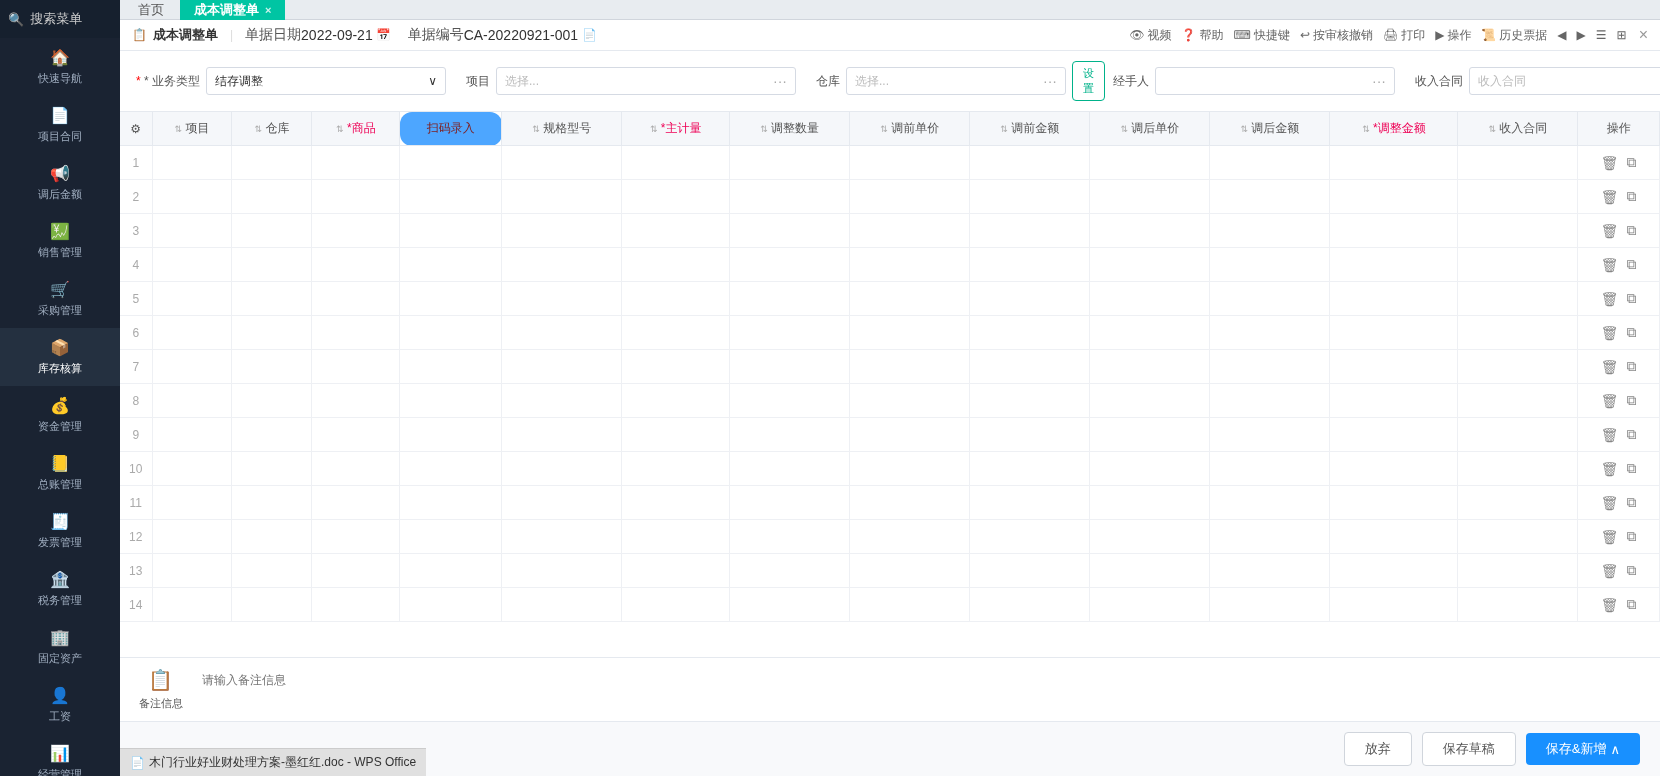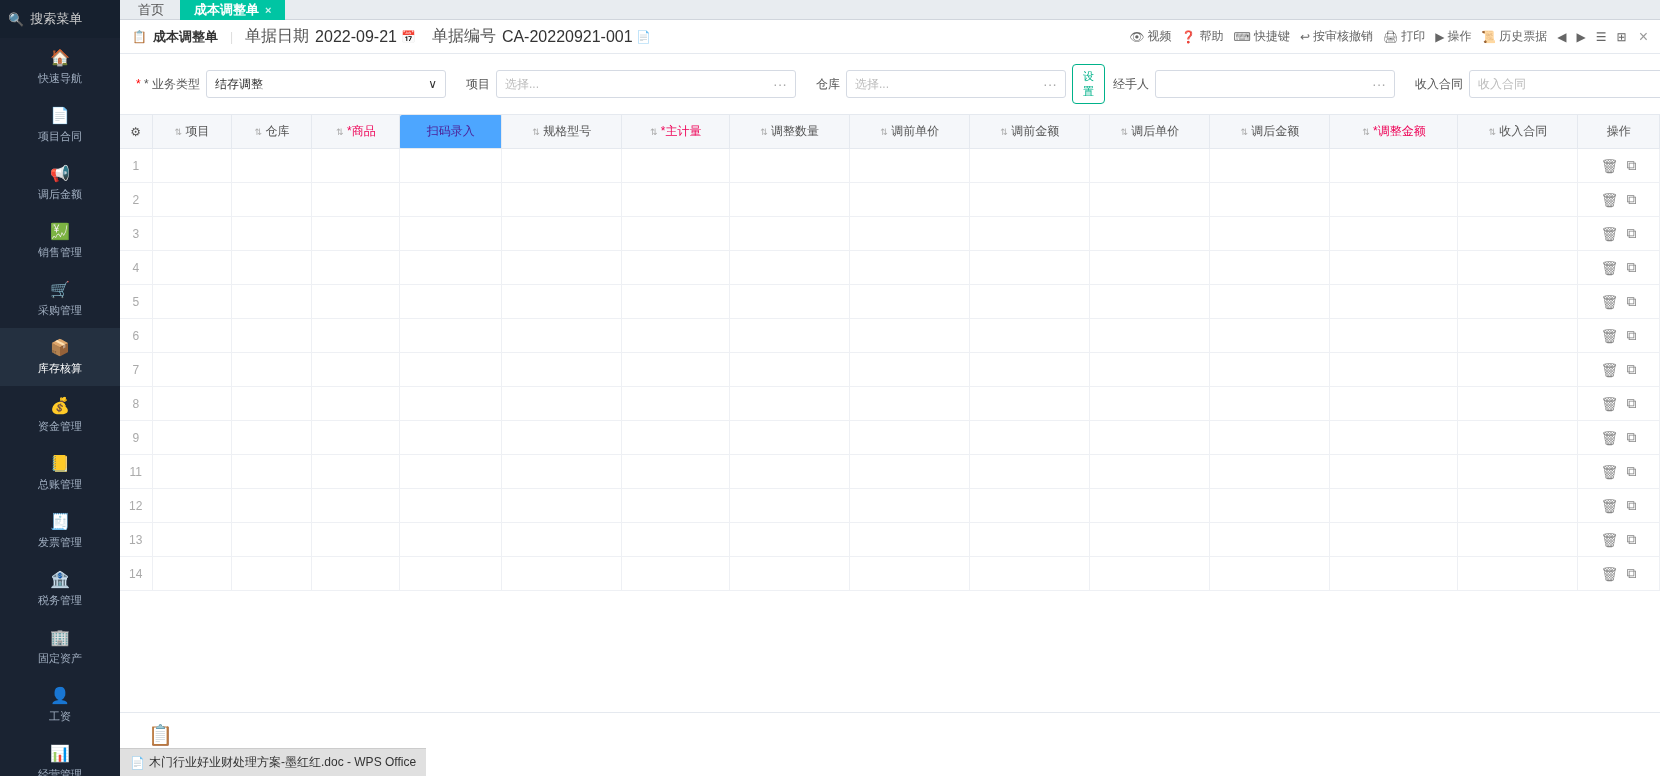--- a/index.html
+++ b/index.html
@@ -92,22 +92,21 @@
       font-size: 13px;
       font-weight: bold;
       color: #333;
       display: flex;
       align-items: center;
       gap: 4px;
     }
     .form-header-field {
       display: flex;
       align-items: center;
-      gap: 6px;
-      font-size: 16px;
+      font-size: 14px;
       color: #555;
     }
     .form-header-field .label { color: #555; }
     .form-header-field .value { color: #333; font-weight: 500; }
     .header-actions {
       margin-left: auto;
       display: flex;
       align-items: center;
       gap: 10px;
       font-size: 12px;
@@ -473,21 +472,21 @@
     </div>
 
     <div class="table-wrapper">
       <table>
         <thead>
           <tr>
             <th style="width:32px;">⚙</th>
             <th><span class="sort-icon">⇅</span> 项目</th>
             <th><span class="sort-icon">⇅</span> 仓库</th>
             <th style="color:#e05;"><span class="sort-icon">⇅</span> *商品</th>
-            <th style="background:#4da6ff; color:#4c1d95; border-radius:2px;">扫码录入</th>
+            <th style="background:#4da6ff; color:#7f1d1d; border-radius:12px;">扫码录入</th>
             <th><span class="sort-icon">⇅</span> 规格型号</th>
             <th style="color:#e05;"><span class="sort-icon">⇅</span> *主计量</th>
             <th><span class="sort-icon">⇅</span> 调整数量</th>
             <th><span class="sort-icon">⇅</span> 调前单价</th>
             <th><span class="sort-icon">⇅</span> 调前金额</th>
             <th><span class="sort-icon">⇅</span> 调后单价</th>
             <th><span class="sort-icon">⇅</span> 调后金额</th>
             <th style="color:#e05;"><span class="sort-icon">⇅</span> *调整金额</th>
             <th><span class="sort-icon">⇅</span> 收入合同</th>
             <th>操作</th>
@@ -686,20 +685,42 @@
     <td></td>
     <td></td>
     <td>
       <div class="row-actions">
         <button class="row-action-btn" title="删除">🗑</button>
         <button class="row-action-btn" title="复制">⧉</button>
       </div>
     </td>
   </tr>
             <tr>
+    <td class="row-num">10</td>
+    <td></td>
+    <td></td>
+    <td></td>
+    <td></td>
+    <td></td>
+    <td></td>
+    <td></td>
+    <td></td>
+    <td></td>
+    <td></td>
+    <td></td>
+    <td></td>
+    <td></td>
+    <td>
+      <div class="row-actions">
+        <button class="row-action-btn" title="删除">🗑</button>
+        <button class="row-action-btn" title="复制">⧉</button>
+      </div>
+    </td>
+  </tr>
+            <tr>
     <td class="row-num">11</td>
     <td></td>
     <td></td>
     <td></td>
     <td></td>
     <td></td>
     <td></td>
     <td></td>
     <td></td>
     <td></td>
@@ -782,21 +803,30 @@
   </tr>
           </tbody>
       </table>
     </div>
 
     <div class="notes-area">
       <div class="notes-icon">
         <span class="icon-box">📋</span>
         <span>备注信息</span>
       </div>
+      <textarea class="notes-input" placeholder="请输入备注信息" style=""></textarea>
     </div>
 
+    <div class="footer">
+      <button class="btn btn-discard">放弃</button>
+      <button class="btn">保存草稿</button>
+      <button class="btn btn-primary">
+        <span>保存&amp;新增</span>
+        <span>∧</span>
+      </button>
+    </div>
   </div>
 </div>
 
 <div class="wps-taskbar">
   <span>📄</span>
   <span>木门行业好业财处理方案-墨红红.doc - WPS Office</span>
 </div>
 
 </body></html>

